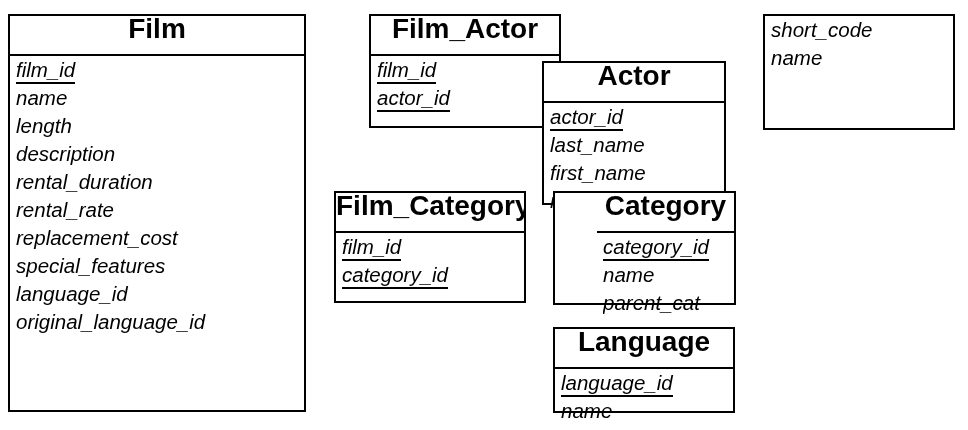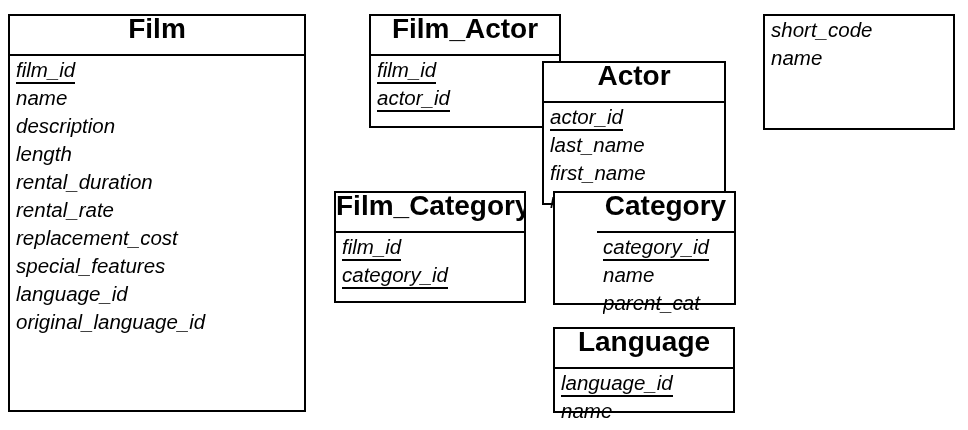--- a/index.html
+++ b/index.html
@@ -70,24 +70,24 @@
     <div class="entity pos-film">
     <div class="entity-header">Film</div>
     <div class="entity-fields">
         <div class="field pk">
     <span class="field-text">film_id</span>
   </div>
         <div class="field">
     <span class="field-text">name</span>
   </div>
         <div class="field">
-    <span class="field-text">description</span>
+    <span class="field-text">length</span>
   </div>
         <div class="field">
-    <span class="field-text">length</span>
+    <span class="field-text">description</span>
   </div>
         <div class="field">
     <span class="field-text">rental_duration</span>
   </div>
         <div class="field">
     <span class="field-text">rental_rate</span>
   </div>
         <div class="field">
     <span class="field-text">replacement_cost</span>
   </div>

